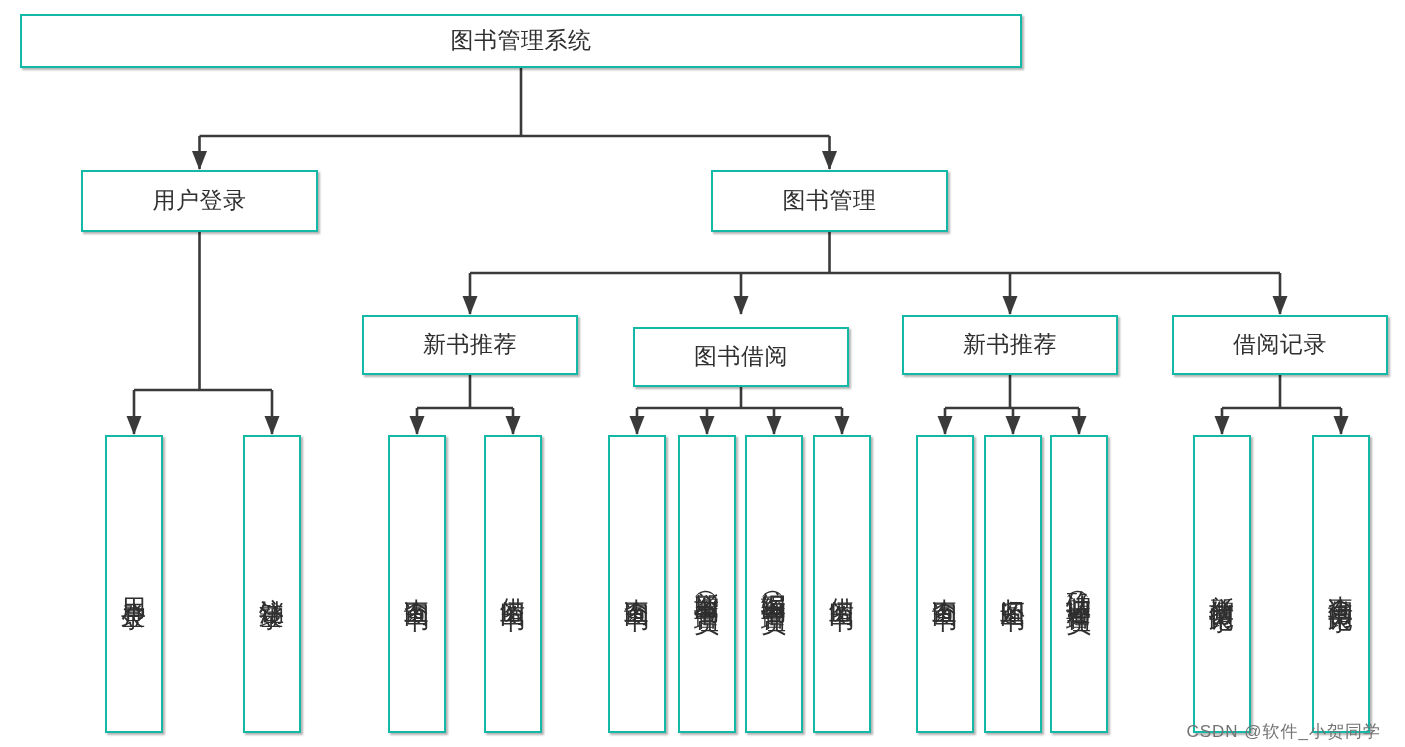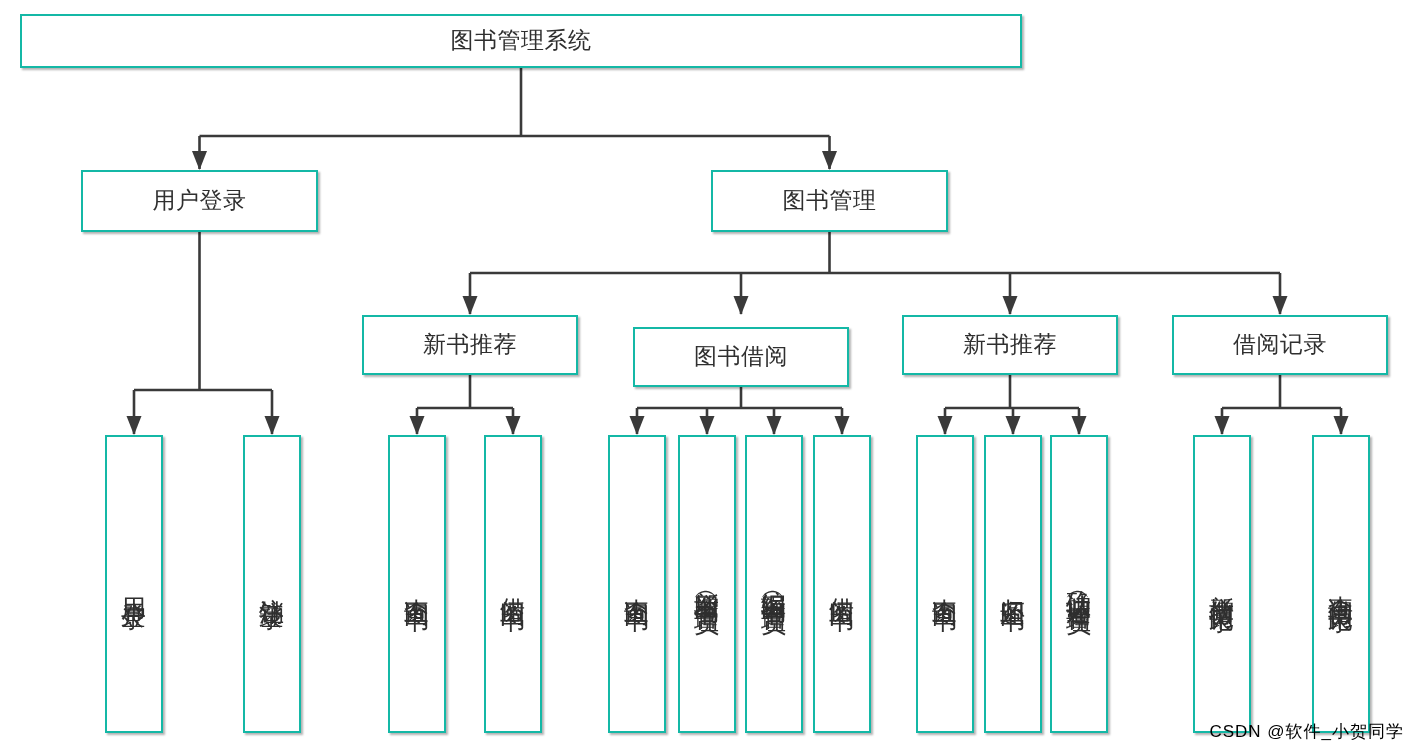--- a/index.html
+++ b/index.html
@@ -51,24 +51,24 @@
   .node.vertical .node-label {
     writing-mode: vertical-rl;
     text-orientation: upright;
     font-size: 25px;
     letter-spacing: 3px;
     text-align: center;
     max-height: 100%;
   }
   #watermark {
     position: absolute;
-    right: 1px;
+    right: 24px;
     bottom: 4px;
     font-size: 17px;
-    color: #000000;
+    color: #737373;
     letter-spacing: 1px;
     z-index: 3;
     white-space: nowrap;
   }
 </style>
 </head>
 <body>
 
 <div id="canvas">
   <svg id="edge-layer" viewBox="0 0 1405 747" xmlns="http://www.w3.org/2000/svg">

